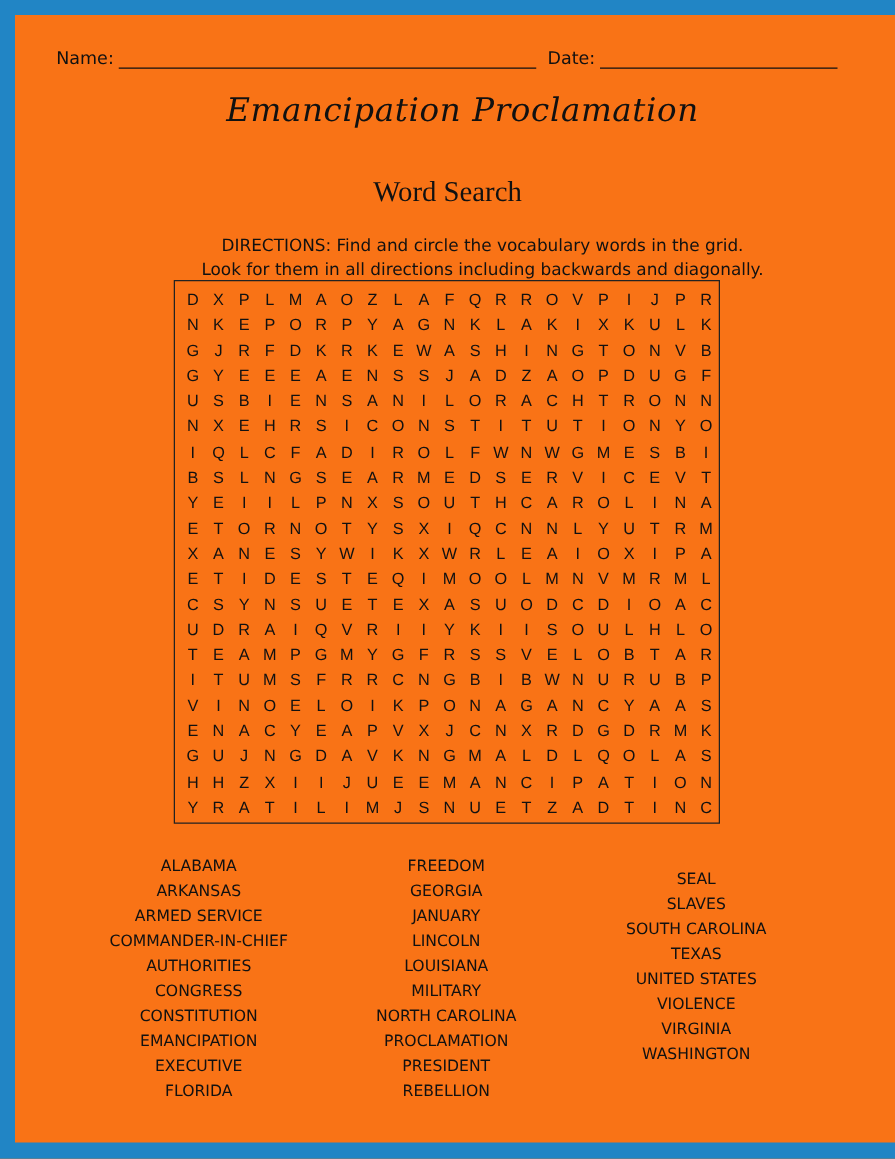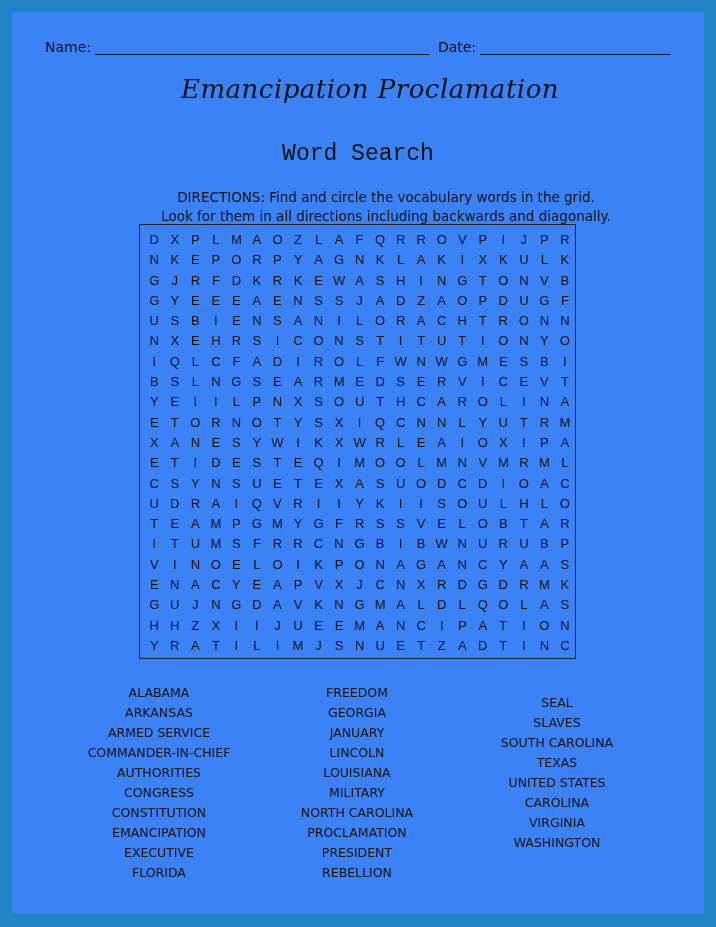--- a/index.html
+++ b/index.html
@@ -1,21 +1,21 @@
 <!DOCTYPE html>
 <html><head>
 <meta charset="utf-8">
 <style>
   html, body { margin: 0; padding: 0; }
   body { width: 716px; height: 927px; background: #2185c5; position: relative; overflow: hidden; }
-  .page { position: absolute; left: 12px; top: 12px; width: 692px; height: 902px; background: #3b82f6; }
+  .page { position: absolute; left: 12px; top: 12px; width: 692px; height: 902px; background: #f97316; padding-left: 13px; }
   .hdr { position: absolute; top: 27px; font-family: "DejaVu Sans", sans-serif; font-size: 14px; color: #111; }
   .hdr .line { display: inline-block; border-bottom: 1.5px solid #111; vertical-align: bottom; height: 14px; margin-left: 4px; }
   .title { position: absolute; top: 62px; left: 12px; width: 692px; text-align: center; font-family: "DejaVu Serif", serif; font-style: italic; font-size: 26px; color: #111; letter-spacing: 0.5px; }
-  .subtitle { position: absolute; top: 129px; left: 0; width: 692px; text-align: center; font-family: Liberation Mono, monospace; font-size: 23px; color: #111; }
+  .subtitle { position: absolute; top: 129px; left: 0; width: 692px; text-align: center; font-family: Liberation Serif, serif; font-size: 23px; color: #111; }
   .directions { position: absolute; top: 176px; left: 0; width: 692px; text-align: center; font-family: "DejaVu Sans", sans-serif; font-size: 13.5px; line-height: 19px; color: #111; margin-left: 28px; }
   .grid { position: absolute; left: 127px; top: 212px; width: 437px; height: 435px; border: 1.5px solid #222; box-sizing: border-box; padding: 5px 0 0 4px; }
   .row { display: flex; height: 20.3px; }
   .cell { width: 21.45px; text-align: center; font-family: "Liberation Sans", sans-serif; font-size: 13px; color: #111; line-height: 20px; }
   .words { position: absolute; top: 671px; font-family: "DejaVu Sans", sans-serif; font-size: 12.5px; color: #111; text-align: center; }
   .words div { height: 20px; line-height: 20px; white-space: nowrap; }
   .copyright { position: absolute; top: 882px; left: 0; width: 692px; text-align: center; font-family: "Liberation Serif", serif; font-size: 11px; color: #222; }
 </style>
 </head>
 <body>
@@ -545,18 +545,18 @@
       <div>PROCLAMATION</div>
       <div>PRESIDENT</div>
       <div>REBELLION</div>
     </div>
   <div class="words" id="col3" style="left:460px; width:170px; top:681px;">
       <div>SEAL</div>
       <div>SLAVES</div>
       <div>SOUTH CAROLINA</div>
       <div>TEXAS</div>
       <div>UNITED STATES</div>
-      <div>CAROLINA</div>
+      <div>VIOLENCE</div>
       <div>VIRGINIA</div>
       <div>WASHINGTON</div>
     </div>
 
 </div>
 
 </body></html>

